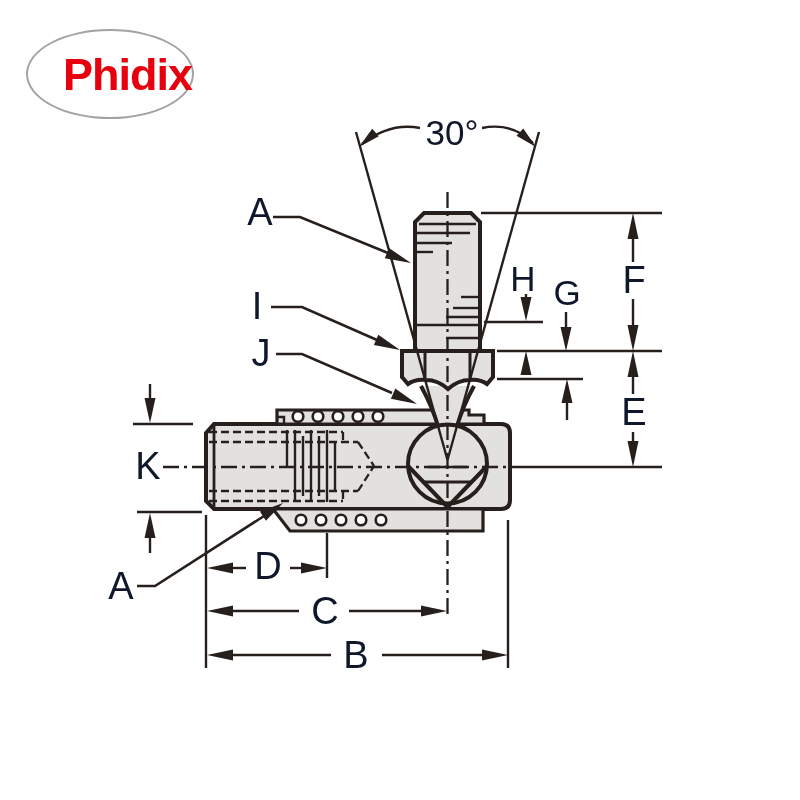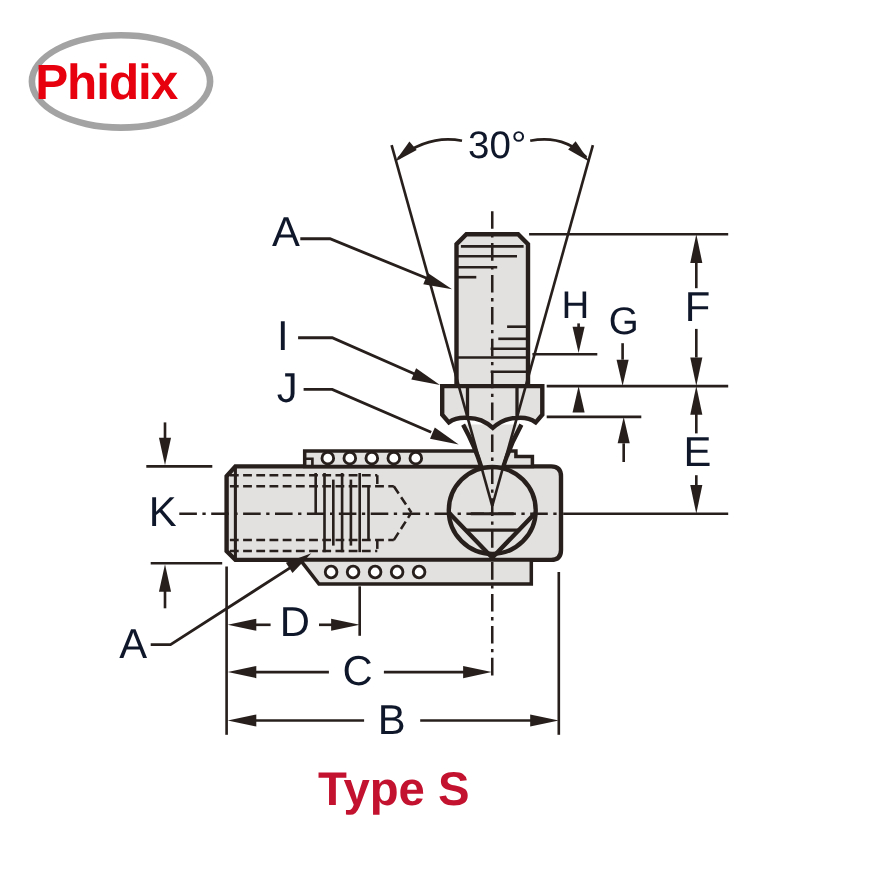--- a/index.html
+++ b/index.html
@@ -9,22 +9,22 @@
   }
   #drawing-svg{position:absolute;left:0;top:0;}
   .dim-label{
     position:absolute;transform:translate(-50%,-50%);
     color:#0f172a;font-size:38px;font-weight:400;line-height:1;
     white-space:nowrap;letter-spacing:0;
   }
   .dim-label.small{font-size:35px;}
   #logo{
     position:absolute;left:26px;top:29px;width:168px;height:90px;
-    border:6px solid #a3a3a3;border-radius:50%;
-    display:flex;align-items:center;justify-content:flex-start;box-sizing:border-box;
+    border:2px solid #a3a3a3;border-radius:50%;
+    display:flex;align-items:center;justify-content:flex-end;box-sizing:border-box;
   }
   #logo-text{
     color:#e7000e;font-size:45px;font-weight:700;letter-spacing:-1px;line-height:1;
   }
   #caption{
     position:absolute;left:358px;top:718px;transform:translate(-50%,-50%);
     color:#c3122f;font-size:43px;font-weight:700;white-space:nowrap;
   }
 </style>
 </head>
@@ -217,15 +217,14 @@
   <div class="dim-label" style="left:634px;top:412px;">E</div>
   <div class="dim-label" style="left:148px;top:466px;">K</div>
   <div class="dim-label" style="left:121px;top:586px;">A</div>
   <div class="dim-label" style="left:268px;top:566px;">D</div>
   <div class="dim-label" style="left:325px;top:611px;">C</div>
   <div class="dim-label" style="left:356px;top:655px;">B</div>
 
   <div id="logo">
     <span id="logo-text">Phidix</span>
   </div>
-  <div id="caption">Type S</div>
 
 </div>
 
 </body></html>

